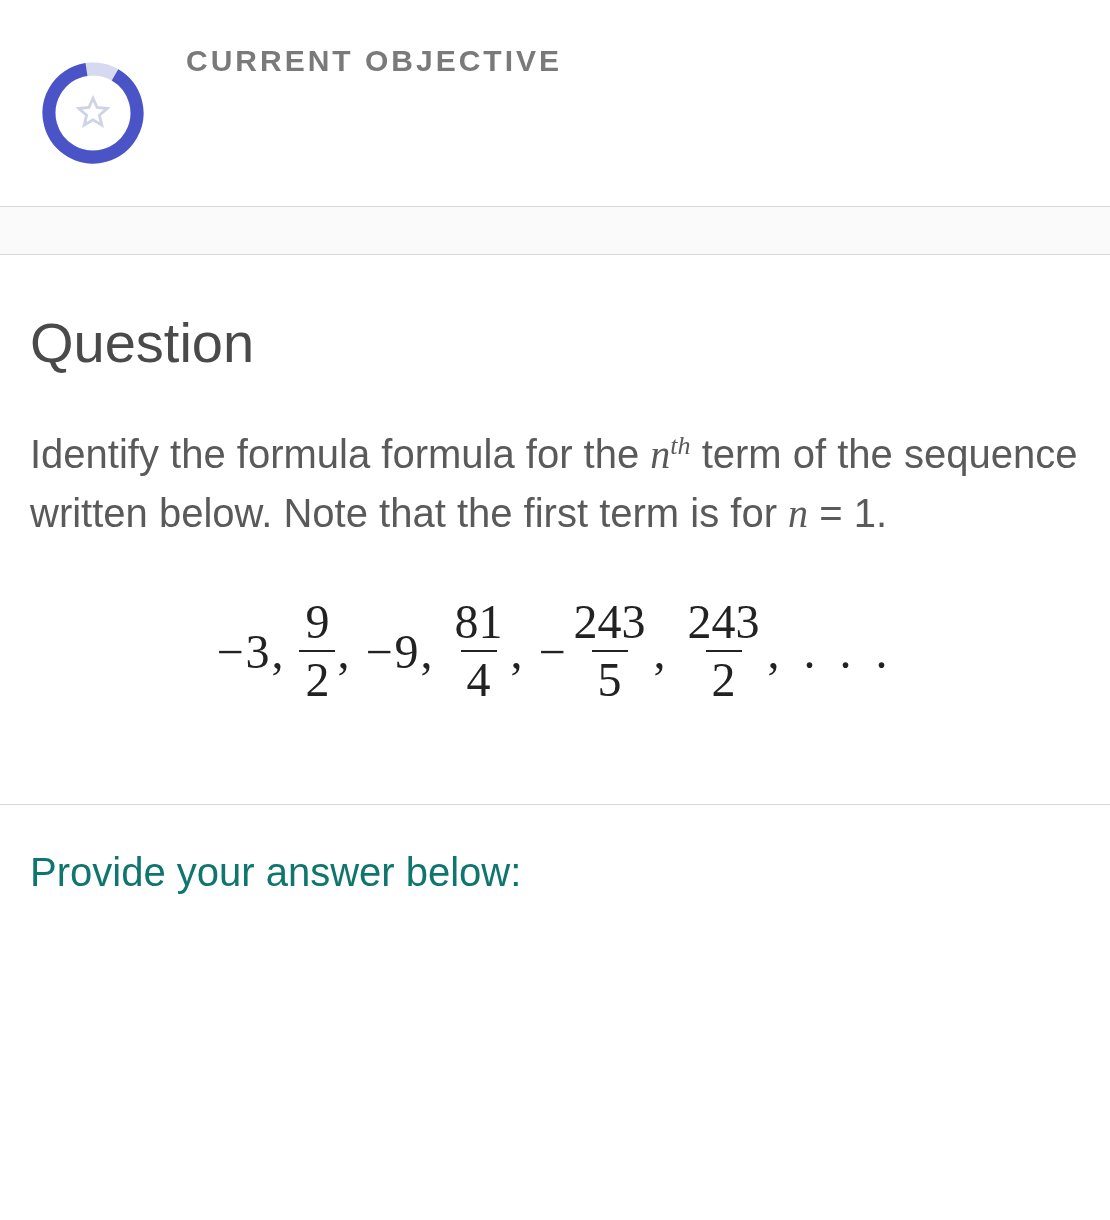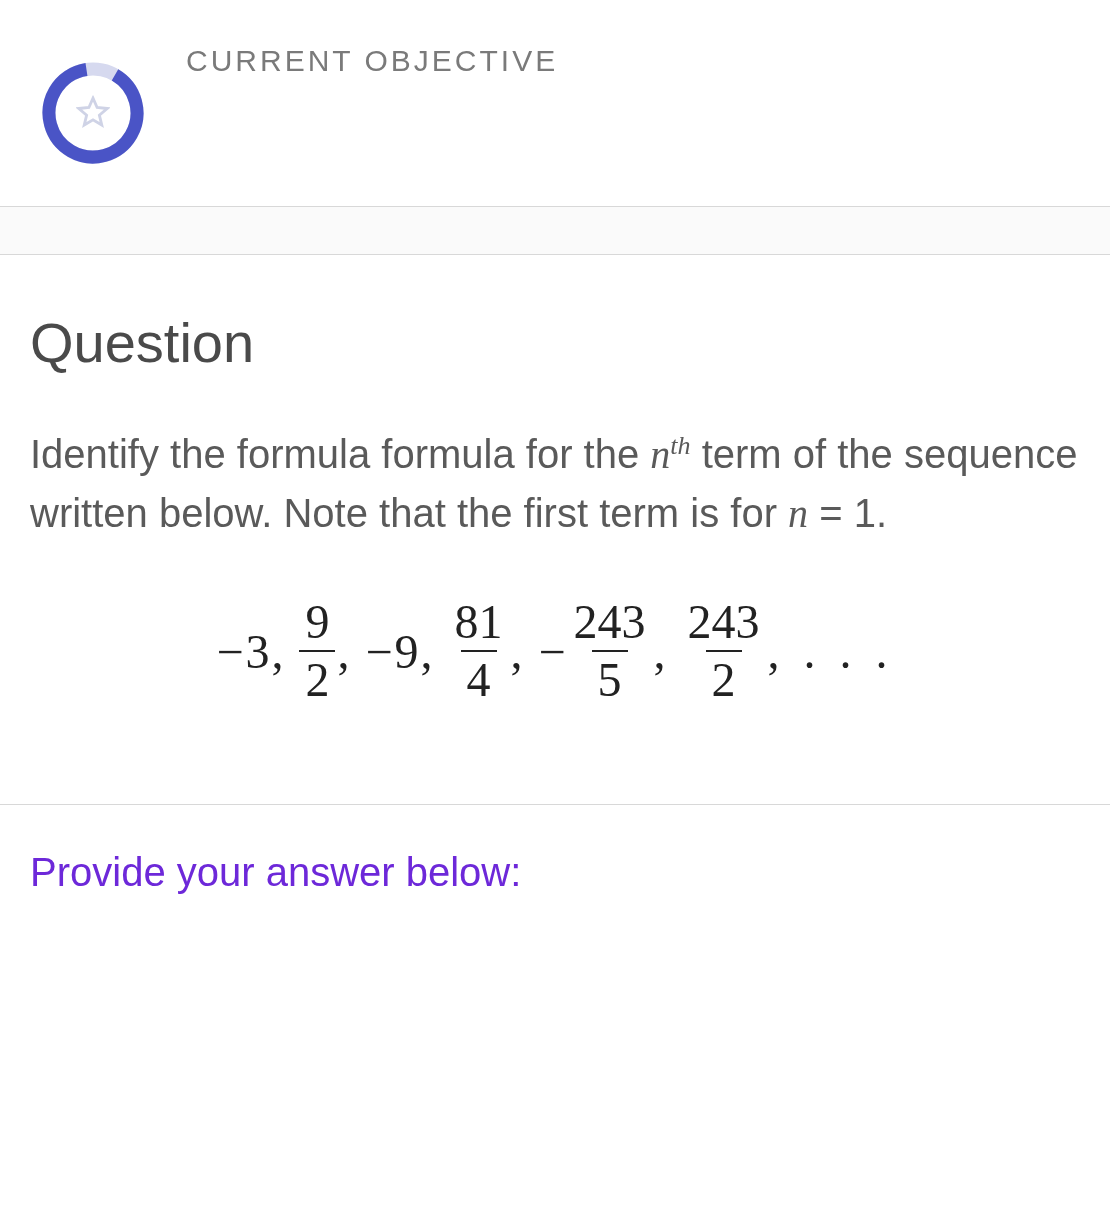--- a/index.html
+++ b/index.html
@@ -31,21 +31,21 @@
     top: 50%; left: 50%;
     transform: translate(-50%, -52%);
     color: #cfd3e6;
   }
 
   .objective-text { flex: 1; padding-top: 4px; }
   .obj-label {
     font-size: 30px;
     letter-spacing: 3px;
     color: #7a7a7a;
-    font-weight: 400;
+    font-weight: 700;
     margin-bottom: 10px;
   }
   .obj-body {
     font-size: 42px;
     line-height: 1.35;
     color: #4a4a4a;
     font-weight: 400;
   }
 
   .gap-band {
@@ -96,21 +96,21 @@
   }
   .frac .num { padding: 0 6px 4px 6px; }
   .frac .den { padding: 4px 6px 0 6px; border-top: 2.5px solid #222; }
 
   .answer-block {
     border-top: 1px solid #d8d8d8;
     padding: 45px 30px 0 30px;
   }
   .answer-prompt {
     font-size: 40px;
-    color: #6d28d9;
+    color: #0f766e;
     font-weight: 400;
   }
 </style>
 </head>
 <body>
 
 <div class="header-block">
   <div class="progress-wrap">
     <svg viewBox="0 0 106 106">
       <circle cx="53" cy="53" r="44" fill="none" stroke="#d6d9ef" stroke-width="13"></circle>

